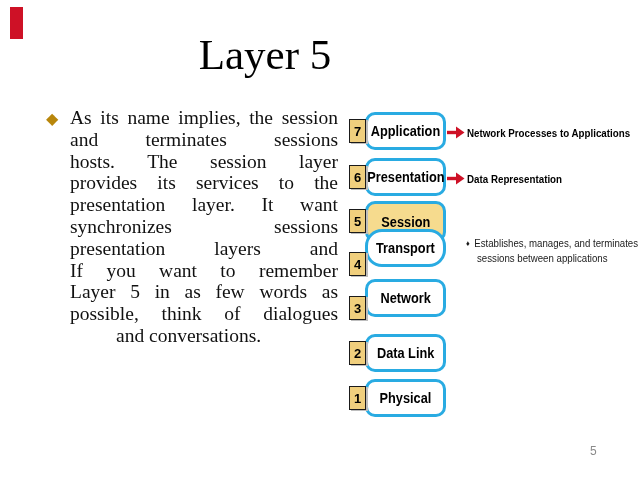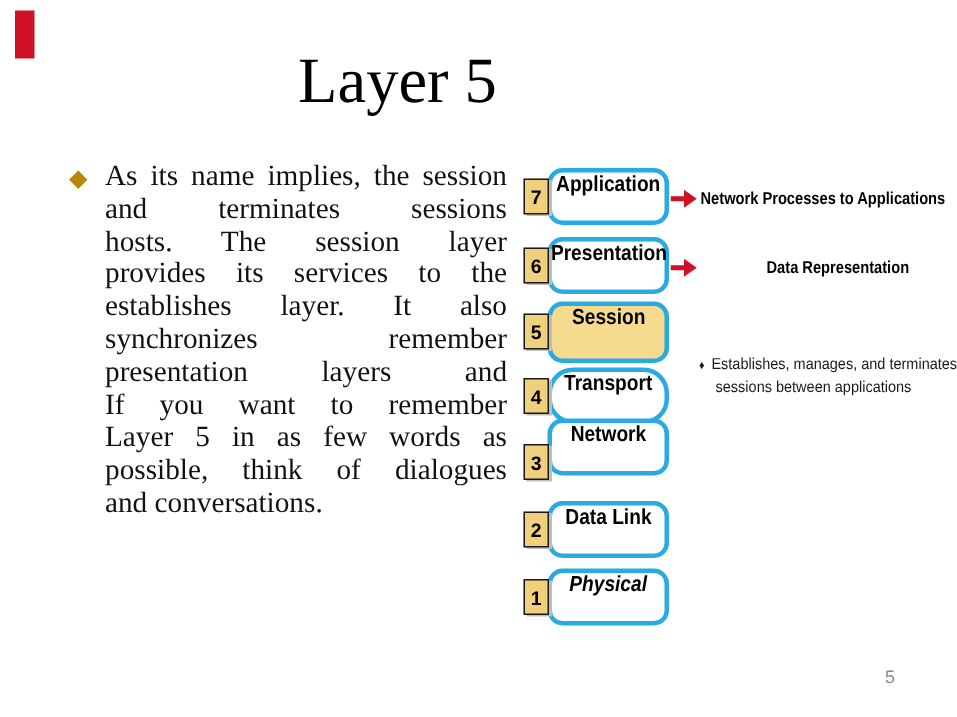--- a/index.html
+++ b/index.html
@@ -16,25 +16,25 @@
   }
   
   .bullet-diamond{
     position:absolute;left:46px;top:109px;font-size:16px;color:var(--bullet-gold,#B8860B);
   }
   .body-text{
     position:absolute;left:70px;top:107px;width:268px;
     font-family:"Liberation Serif",serif;font-size:19.5px;line-height:21.8px;color:#111;
   }
   .body-text .line{text-align:justify;text-align-last:justify;white-space:normal;}
-  .body-text .line.last{text-align-last:left;}
+  .body-text .line.last{text-align-last:left;margin-left:46px;}
   .osi-box{
     position:absolute;left:365px;width:81px;height:38px;
     background:#fff;border:3.5px solid var(--accent-cyan,#29ABE2);border-radius:10px;
-    box-sizing:border-box;display:flex;justify-content:center;
+    box-sizing:border-box;display:flex;align-items:center;justify-content:center;
   }
   .osi-box.hl{background:var(--session-fill,#F6DB8E);height:41px;}
   .osi-box .lbl{
     font-weight:bold;font-size:14.5px;color:#000;display:inline-block;
     transform:scaleX(0.88);white-space:nowrap;
   }
   .osi-num{
     position:absolute;left:349px;width:17px;height:24px;
     background:var(--number-fill,#F0CF7D);border:1.8px solid #1a1a1a;box-sizing:border-box;
     display:flex;align-items:center;justify-content:center;
@@ -66,22 +66,22 @@
 
   <div class="title">Layer 5</div>
 
   <span class="bullet-diamond">◆</span>
 
   <div class="body-text">
     <div class="line">As its name implies, the session</div>
     <div class="line">and terminates sessions</div>
     <div class="line">hosts. The session layer</div>
     <div class="line">provides its services to the</div>
-    <div class="line">establishes layer. It also</div>
-    <div class="line">synchronizes remember</div>
+    <div class="line">presentation layer. It want</div>
+    <div class="line">synchronizes sessions</div>
     <div class="line">presentation layers and</div>
     <div class="line">If you want to remember</div>
     <div class="line">Layer 5 in as few words as</div>
     <div class="line">possible, think of dialogues</div>
     <div class="line last">and conversations.</div>
   </div>
 
   <div class="osi-box" style="top:112px;">
     <span class="lbl">Application</span>
   </div>
@@ -90,49 +90,49 @@
   <div class="osi-box" style="top:158px;">
     <span class="lbl">Presentation</span>
   </div>
   <div class="osi-num" style="top:165px;">6</div>
 
   <div class="osi-box hl" style="top:201px;">
     <span class="lbl">Session</span>
   </div>
   <div class="osi-num" style="top:209px;">5</div>
 
-  <div class="osi-box" style="top:245px;border-radius:17px;">
+  <div class="osi-box" style="top:229px;border-radius:17px;">
     <span class="lbl">Transport</span>
   </div>
   <div class="osi-num" style="top:252px;">4</div>
 
   <div class="osi-box" style="top:279px;">
     <span class="lbl">Network</span>
   </div>
   <div class="osi-num" style="top:296px;">3</div>
 
   <div class="osi-box" style="top:334px;">
     <span class="lbl">Data Link</span>
   </div>
   <div class="osi-num" style="top:341px;">2</div>
 
-  <div class="osi-box" style="top:379px;font-style:italic;">
+  <div class="osi-box" style="top:379px;">
     <span class="lbl">Physical</span>
   </div>
   <div class="osi-num" style="top:386px;">1</div>
 
   <div class="anno" style="top:126px;">
     <svg class="arrow" width="18" height="13" viewBox="0 0 18 13">
       <path d="M0 6.5 H10" stroke="#CE1126" stroke-width="3.4" fill="none"></path>
       <polygon points="9,0.5 17.5,6.5 9,12.5" fill="#CE1126"></polygon>
     </svg>
     <span class="atext">Network Processes to Applications</span>
   </div>
 
-  <div class="anno" style="top:172px;gap:44px;">
+  <div class="anno" style="top:172px;">
     <svg class="arrow" width="18" height="13" viewBox="0 0 18 13">
       <path d="M0 6.5 H10" stroke="#CE1126" stroke-width="3.4" fill="none"></path>
       <polygon points="9,0.5 17.5,6.5 9,12.5" fill="#CE1126"></polygon>
     </svg>
     <span class="atext">Data Representation</span>
   </div>
 
 
   <div class="sub-bullets">
     <div class="sub-line">

